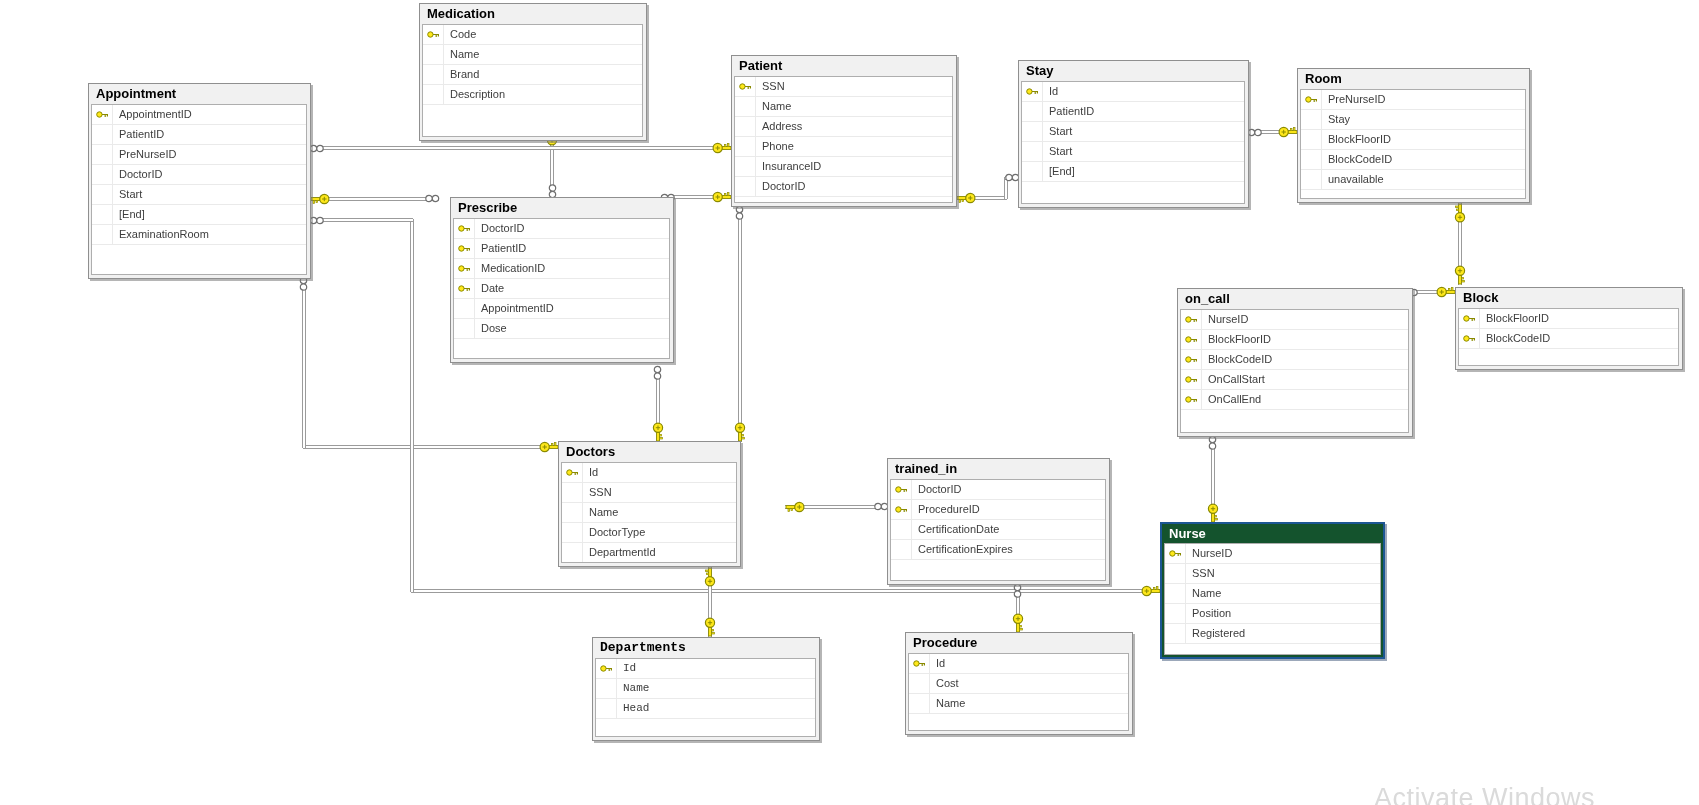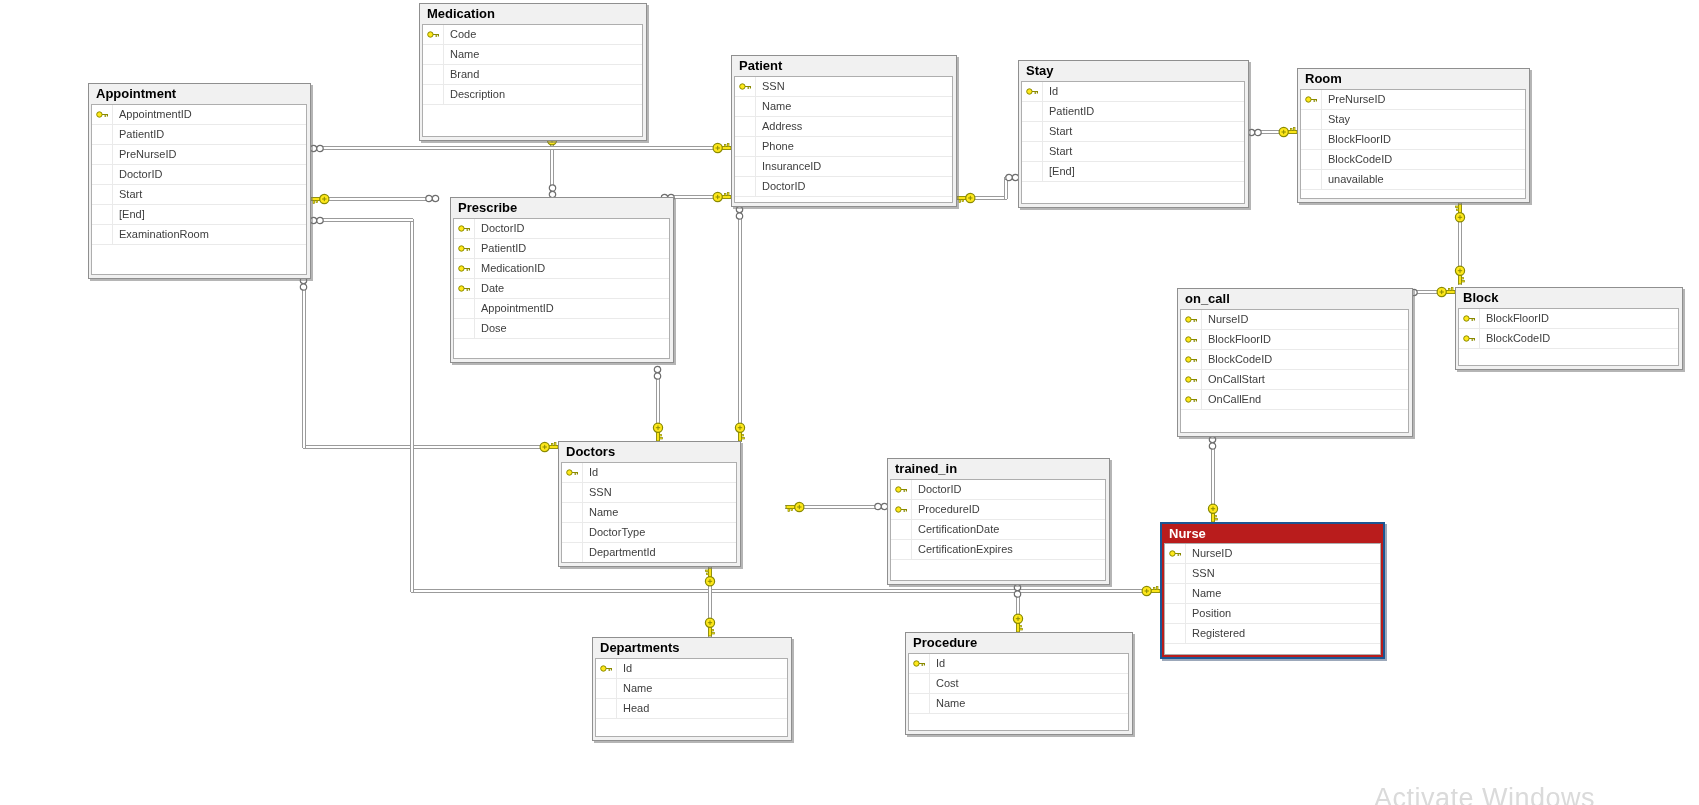--- a/index.html
+++ b/index.html
@@ -15,21 +15,21 @@
     height:20px;line-height:19px;padding-left:7px;font-size:13px;font-weight:bold;
     color:#000;white-space:nowrap;overflow:hidden;
   }
   .tbl-body{
     position:absolute;left:2px;right:3px;top:20px;bottom:3px;
     background:#fff;border:1px solid #aeaeae;overflow:hidden;
   }
   .col-row{display:flex;height:19px;border-bottom:1px solid #eaeaea;}
   .kcell{width:20px;border-right:1px solid #eaeaea;display:flex;align-items:center;justify-content:center;}
   .lbl{flex:1;padding-left:6px;font-size:11px;line-height:18px;color:#3d3d3d;white-space:nowrap;overflow:hidden;}
-  .tbl.selected{background:#b91c1c;border:2px solid #1c5693;box-shadow:2px 2px 0 rgba(90,110,140,.6);}
+  .tbl.selected{background:#14532d;border:2px solid #1c5693;box-shadow:2px 2px 0 rgba(90,110,140,.6);}
   .tbl.selected .tbl-title{color:#fff;height:19px;}
   .tbl.selected .tbl-body{left:2px;right:2px;bottom:2px;top:19px;}
   .cl-h{position:absolute;height:2px;background:#fff;border-top:1px solid #9b9b9b;border-bottom:1px solid #9b9b9b;z-index:1;}
   .cl-v{position:absolute;width:2px;background:#fff;border-left:1px solid #9b9b9b;border-right:1px solid #9b9b9b;z-index:1;}
   .sym{position:absolute;z-index:2;width:22px;height:14px;display:flex;align-items:center;justify-content:center;}
   #watermark{
     position:absolute;font-size:27px;color:#dadada;letter-spacing:.5px;
     font-weight:400;white-space:nowrap;z-index:5;
   }
 </style>
@@ -402,21 +402,21 @@
         <div class="col-row">
           <div class="kcell"></div>
           <div class="lbl">Position</div>
         </div>
         <div class="col-row">
           <div class="kcell"></div>
           <div class="lbl">Registered</div>
         </div>
       </div>
     </div>
-    <div class="tbl" style="left: 592px; top: 637px; width: 200px; height: 104px;">
+    <div class="tbl" style="left: 592px; top: 637px; width: 228px; height: 104px; font-family: Liberation Mono, monospace;">
       <div class="tbl-title">Departments</div>
       <div class="tbl-body">
         <div class="col-row">
           <div class="kcell">
             <svg width="13" height="9" viewBox="0 0 13 9">
               <circle cx="3.4" cy="4.5" r="2.7" fill="#ffe81a" stroke="#8a8a00" stroke-width="1"></circle>
               <path d="M6 4.5 h6 M9.2 4.5 v2.6 M11.4 4.5 v2" stroke="#8a8a00" stroke-width="1.2" fill="none"></path>
             </svg>
           </div>
           <div class="lbl">Id</div>

